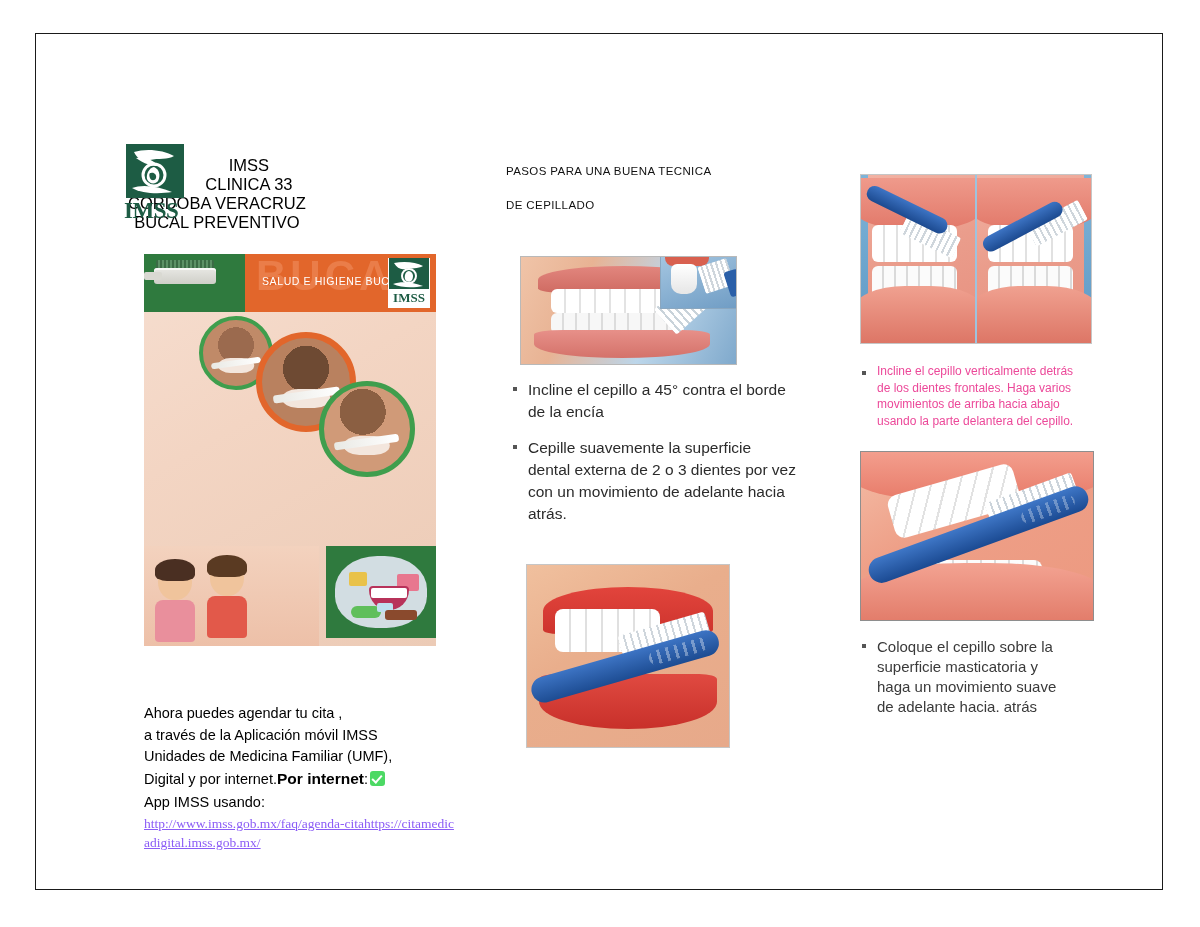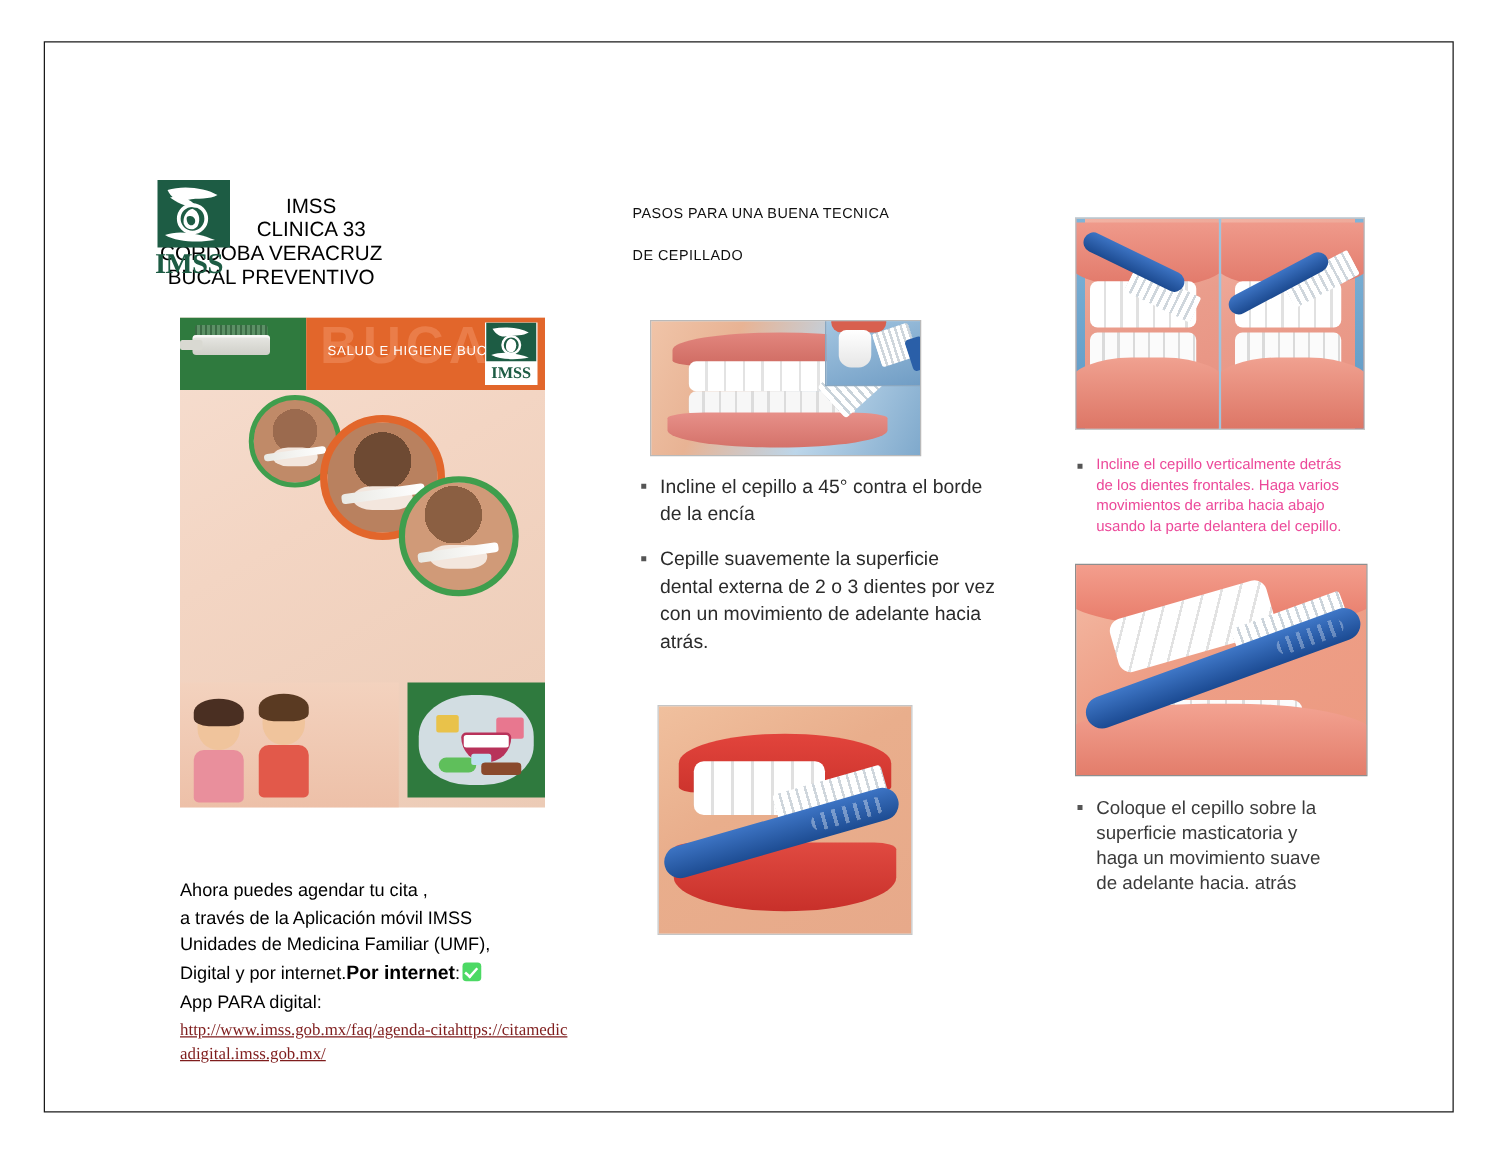--- a/index.html
+++ b/index.html
@@ -145,21 +145,21 @@
     position: absolute;
     left: 4px; top: 2px;
     width: 4px; height: 8px;
     border: solid #ffffff;
     border-width: 0 2px 2px 0;
     transform: rotate(42deg);
   }
   .app-line { margin-top: 2px; }
   .url-link {
     display: block;
-    color: #7f1d1d;
+    color: #8b5cf6;
     text-decoration: underline;
     font-family: "Liberation Serif", serif;
     font-size: 13.5px;
     line-height: 19px;
     word-break: break-all;
   }
 
   
   .col-center { position: absolute; left: 470px; top: 120px; width: 290px; }
   .center-title {
@@ -393,21 +393,21 @@
             <div class="brush2"></div>
           </div>
         </div>
       </div>
 
       <div class="left-para">
         <div>Ahora puedes agendar tu cita ,</div>
         <div>a través de la Aplicación móvil IMSS</div>
         <div>Unidades de Medicina Familiar (UMF),</div>
         <div><span>Digital y por internet.</span><span class="bold-inline">Por internet</span><span>:</span><span class="check-badge"></span></div>
-        <div class="app-line">App PARA digital:</div>
+        <div class="app-line">App IMSS usando:</div>
         <a href="#" class="url-link">http://www.imss.gob.mx/faq/agenda-citahttps://citamedicadigital.imss.gob.mx/</a>
       </div>
     </div>
 
     <div class="col-center">
       <div class="center-title">
         <span class="ln1">PASOS PARA UNA BUENA TECNICA</span>
         <span class="ln2">DE CEPILLADO</span>
       </div>
 

